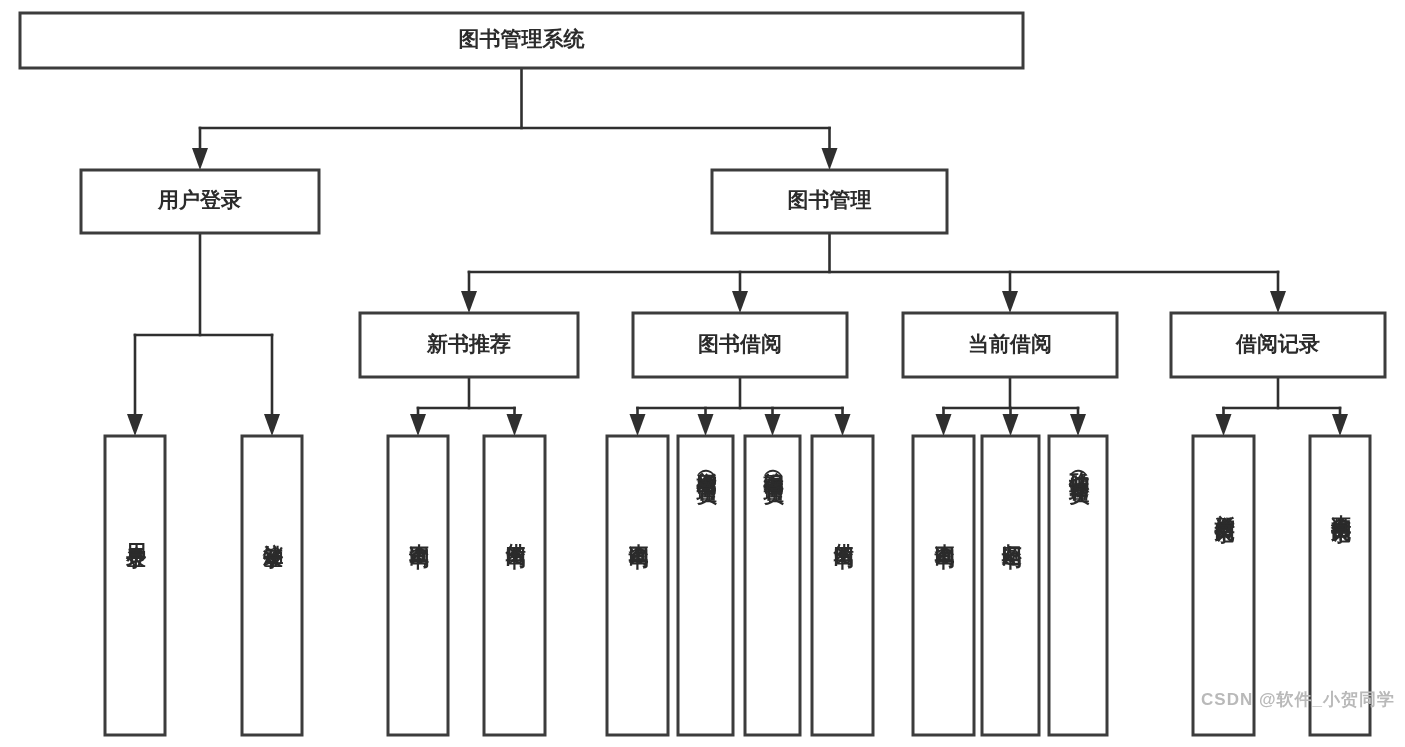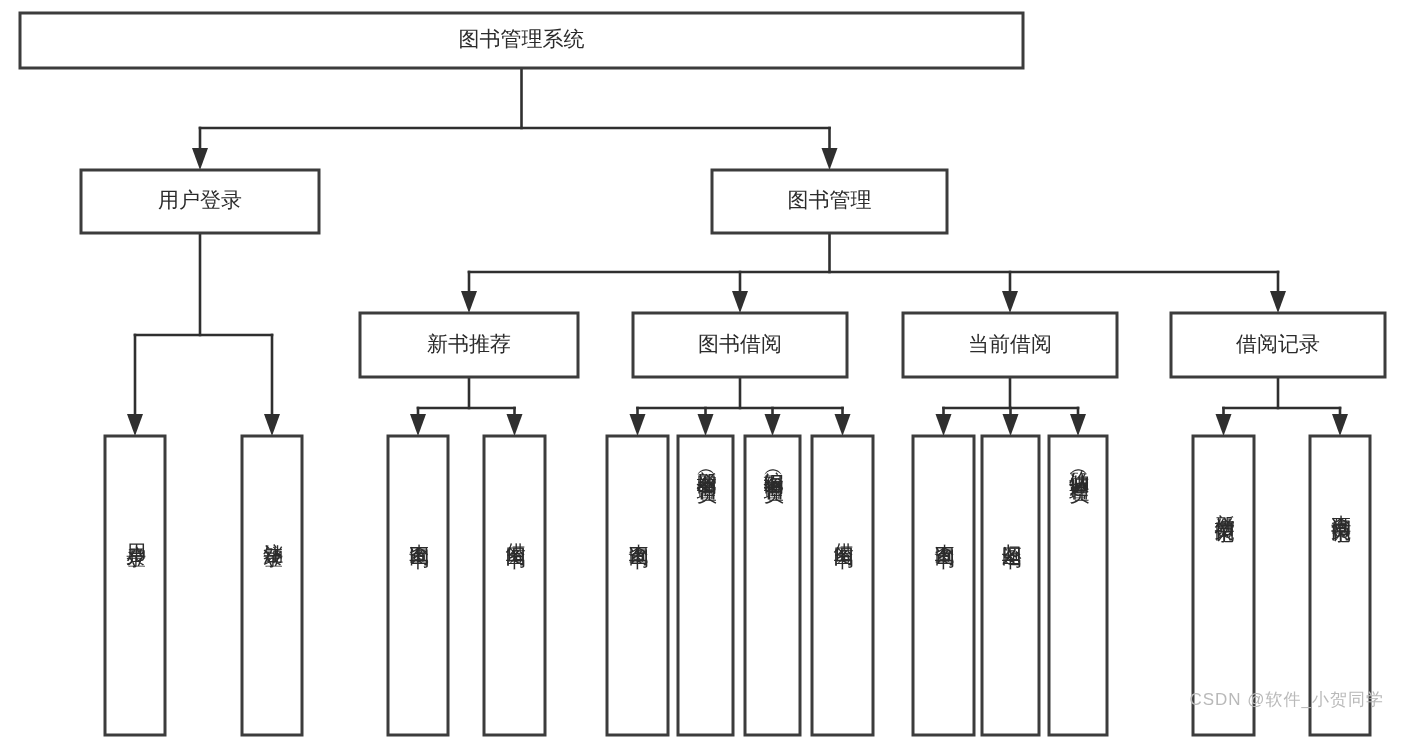--- a/index.html
+++ b/index.html
@@ -2,21 +2,21 @@
 <html><head>
 <meta charset="utf-8">
 <title>图书管理系统 功能结构图</title>
 <style>
   html,body{margin:0;padding:0;background:#ffffff;}
   body{
     width:1405px;height:747px;overflow:hidden;
     font-family:"Liberation Sans","DejaVu Sans",sans-serif;
     color:#1a1a1a;
   }
-  #diagram-root{position:relative;width:1405px;height:715px;background:#fff;}
+  #diagram-root{position:relative;width:1405px;height:715px;background:#fff;font-weight:bold;}
   svg#flow{position:absolute;left:0;top:0;width:1405px;height:747px;}
   .node-box{
     fill:#ffffff;stroke:#3c3c3c;stroke-width:3;
   }
   .node-label{
     fill:#2b2b2b;
     font-family:"Liberation Sans","DejaVu Sans",sans-serif;
     font-size:21px;
     text-anchor:middle;
     dominant-baseline:middle;
@@ -26,21 +26,21 @@
     writing-mode:vertical-rl;
     text-orientation:upright;
     letter-spacing:2px;
   }
   .link-line{
     stroke:#2f2f2f;stroke-width:2.6;fill:none;stroke-linecap:square;
   }
   .link-arrow{fill:#2f2f2f;stroke:none;}
   .watermark{
     position:absolute;
-    right:21px;bottom:4px;
+    right:10px;bottom:4px;
     font-family:"Liberation Sans","DejaVu Sans",sans-serif;
     font-size:17px;
     color:#b9b9b9;
     letter-spacing:1px;
     white-space:nowrap;
     user-select:none;
   }
 </style>
 </head>
 <body>

